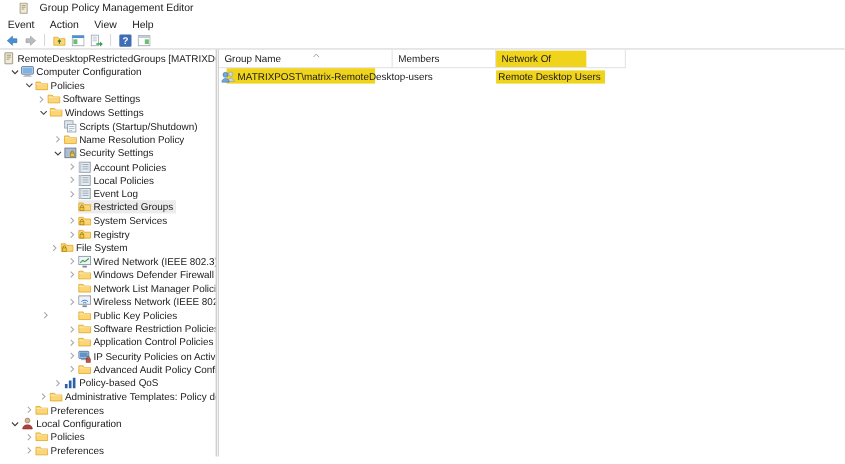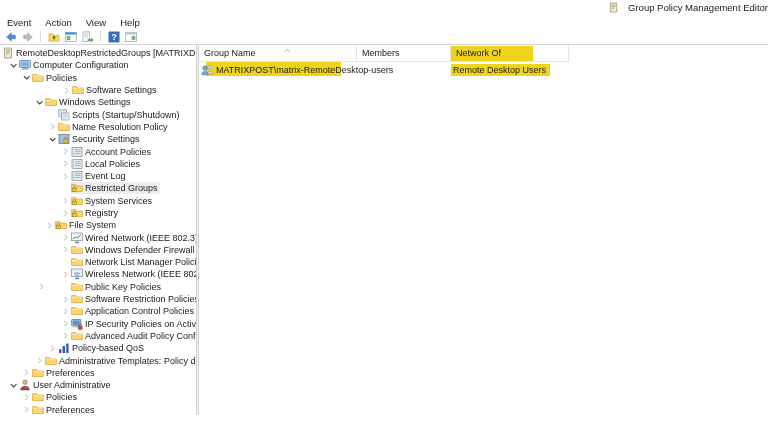--- a/index.html
+++ b/index.html
@@ -1,18 +1,18 @@
 <!DOCTYPE html>
 <html><head>
 <meta charset="utf-8">
 <style>
   * { margin:0; padding:0; box-sizing:border-box; }
   html,body { width:768px; height:422px; background:#fff; overflow:hidden;
     font-family:"Liberation Sans", sans-serif; color:#1a1a1a; }
-  .titlebar { height:15px; display:flex; align-items:center; gap:9px; padding-left:16px;justify-content:flex-end; }
+  .titlebar { height:15px; display:flex; align-items:center; gap:9px; padding-left:16px; }
   .titlebar .title { font-size:9.5px; }
   .menubar { height:14px; display:flex; align-items:center; font-size:9.5px; }
   .menubar .menu-item { padding:0 7px; cursor:default; }
   .toolbar { height:15px; display:flex; align-items:center; padding-left:3px; gap:2px; }
   .tb-btn { width:15px; height:14px; display:flex; align-items:center; justify-content:center; border:none; background:transparent; padding:0; }
   .tb-btn svg { width:12px; height:12px; }
   .tb-sep { width:1px; height:11px; background:#d9d9d9; margin:0 3px; }
   .panes { display:flex; height:371px; border-top:1px solid #d4d4d4; }
   .tree-pane { width:196px; overflow:hidden; padding-top:2px; }
   .splitter { width:3px; background:linear-gradient(90deg,#cfcfcf 0 1px,#f2f2f2 1px 2px,#cfcfcf 2px 3px); cursor:ew-resize; }
@@ -148,21 +148,21 @@
         <span class="tree-content">
           <span class="ticon">
             <svg viewBox="0 0 12 12">
               <path d="M0.6 2.6h4l1 1.5h5.8v5.4H0.6z" fill="#fcd575" stroke="#dfa21d" stroke-width="0.7"></path>
               <path d="M0.9 4.4h10.3" stroke="#fff" stroke-width="0.6" opacity="0.7"></path>
             </svg>
           </span>
           <span>Policies</span>
         </span>
       </div>
-      <div class="tree-row" style="padding-left: 32px; margin-left: 29px;">
+      <div class="tree-row" style="padding-left: 32px;">
         <span class="chev">
           <svg viewBox="0 0 8 8">
             <path d="M2.6 1l3 3-3 3" fill="none" stroke="#a6a6a6" stroke-width="1.1"></path>
           </svg>
         </span>
         <span class="tree-content">
           <span class="ticon">
             <svg viewBox="0 0 12 12">
               <path d="M0.6 2.6h4l1 1.5h5.8v5.4H0.6z" fill="#fcd575" stroke="#dfa21d" stroke-width="0.7"></path>
               <path d="M0.9 4.4h10.3" stroke="#fff" stroke-width="0.6" opacity="0.7"></path>
@@ -546,21 +546,21 @@
             <path d="M1 2.4l3.2 3.2L7.4 2.4" fill="none" stroke="#404040" stroke-width="1.2"></path>
           </svg>
         </span>
         <span class="tree-content">
           <span class="ticon">
             <svg viewBox="0 0 12 12">
               <circle cx="6" cy="3.3" r="2.2" fill="#d8b28e" stroke="#8a5d3b" stroke-width="0.5"></circle>
               <path d="M1.6 11c0-2.4 1.9-3.8 4.4-3.8s4.4 1.4 4.4 3.8z" fill="#b0413e" stroke="#7a2d2b" stroke-width="0.5"></path>
             </svg>
           </span>
-          <span>User Administrative</span>
+          <span>Local Configuration</span>
         </span>
       </div>
       <div class="tree-row" style="padding-left: 21px;">
         <span class="chev">
           <svg viewBox="0 0 8 8">
             <path d="M2.6 1l3 3-3 3" fill="none" stroke="#a6a6a6" stroke-width="1.1"></path>
           </svg>
         </span>
         <span class="tree-content">
           <span class="ticon">

